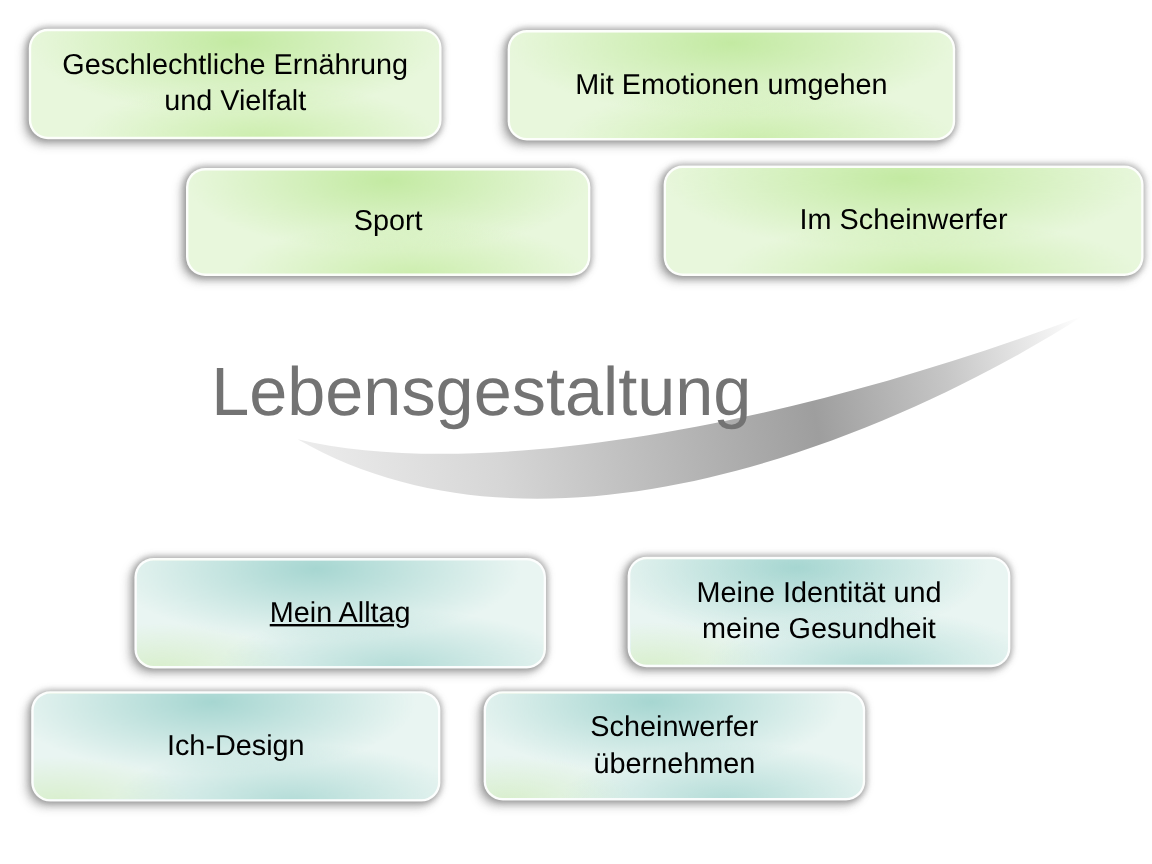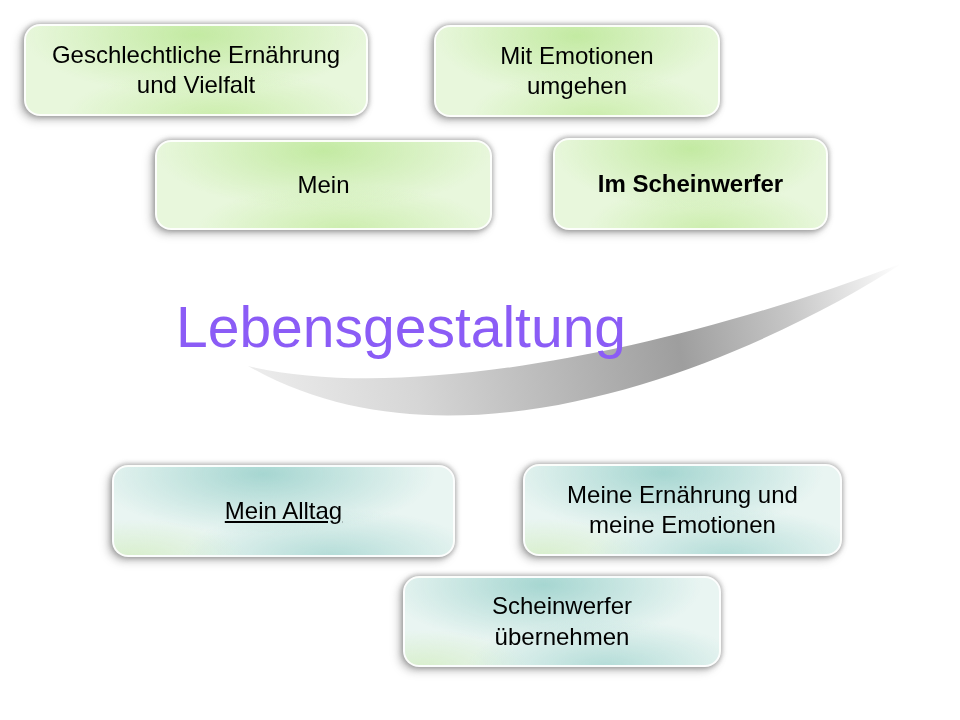--- a/index.html
+++ b/index.html
@@ -29,21 +29,21 @@
 
   
   .title {
     position: absolute;
     left: 176px;
     top: 294px;
     margin: 0;
     z-index: 2;
     font-size: 57px;
     font-weight: 400;
-    color: #8b5cf6;
+    color: #737373;
     white-space: nowrap;
   }
 
   
   .box {
     position: absolute;
     z-index: 3;
     box-sizing: border-box;
     display: flex;
     align-items: center;
@@ -67,23 +67,23 @@
   }
   .teal {
     background:
       radial-gradient(55% 75% at 44% 8%, #a6d6d1 0%, rgba(166,214,209,0) 92%),
       radial-gradient(50% 62% at 64% 102%, rgba(166,214,209,0.80) 0%, rgba(166,214,209,0) 88%),
       radial-gradient(38% 48% at 6% 102%, rgba(206,235,181,0.60) 0%, rgba(206,235,181,0) 88%),
       #e9f5f2;
   }
 
   .b1 { left: 24px;  top: 24px;  width: 344px; height: 92px; }
-  .b2 { left: 434px; top: 25px;  width: 286px; height: 92px; }
+  .b2 { left: 423px; top: 25px;  width: 373px; height: 92px; }
   .b3 { left: 155px; top: 140px; width: 337px; height: 90px; }
-  .b4 { left: 553px; top: 138px; width: 275px; height: 92px; font-weight: bold; }
+  .b4 { left: 553px; top: 138px; width: 400px; height: 92px; }
   .b5 { left: 112px; top: 465px; width: 343px; height: 92px; text-decoration: underline; }
   .b6 { left: 523px; top: 464px; width: 319px; height: 92px; }
   .b7 { left: 26px;  top: 576px; width: 341px; height: 92px; }
   .b8 { left: 403px; top: 576px; width: 318px; height: 91px; }
 </style>
 </head>
 <body>
 
 <div class="slide">
 
@@ -109,33 +109,36 @@
 
   <div class="box green b1">
     <span>Geschlechtliche Ernährung und Vielfalt</span>
   </div>
 
   <div class="box green b2">
     <span>Mit Emotionen umgehen</span>
   </div>
 
   <div class="box green b3">
-    <span>Mein</span>
+    <span>Sport</span>
   </div>
 
   <div class="box green b4">
     <span>Im Scheinwerfer</span>
   </div>
 
   <div class="box teal b5">
     <span>Mein Alltag</span>
   </div>
 
   <div class="box teal b6">
-    <span>Meine Ernährung und meine Emotionen</span>
+    <span>Meine Identität und meine Gesundheit</span>
   </div>
 
+  <div class="box teal b7">
+    <span>Ich-Design</span>
+  </div>
 
   <div class="box teal b8">
     <span>Scheinwerfer übernehmen</span>
   </div>
 
 </div>
 
 </body></html>

